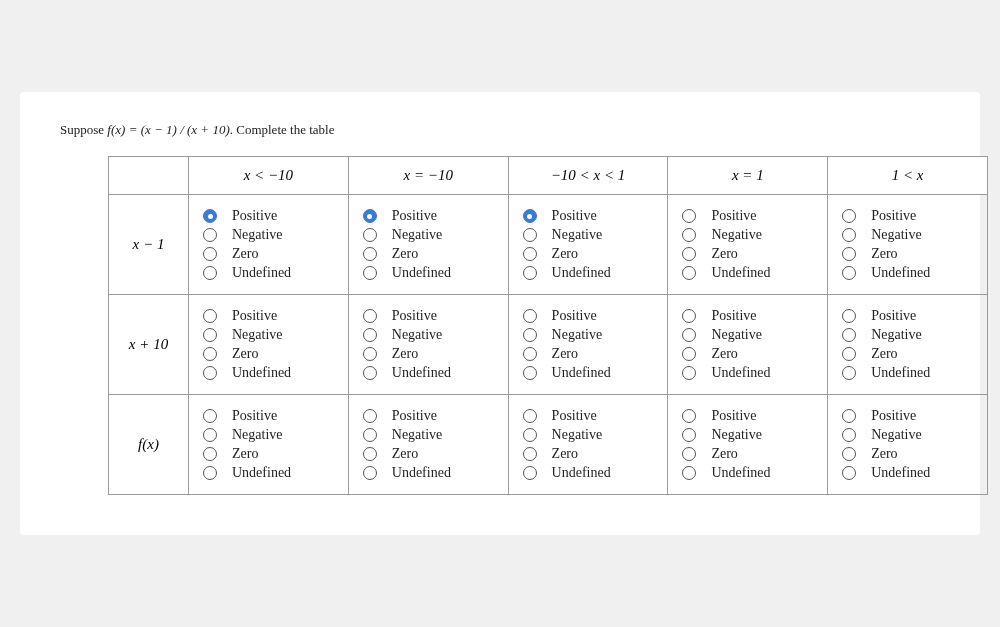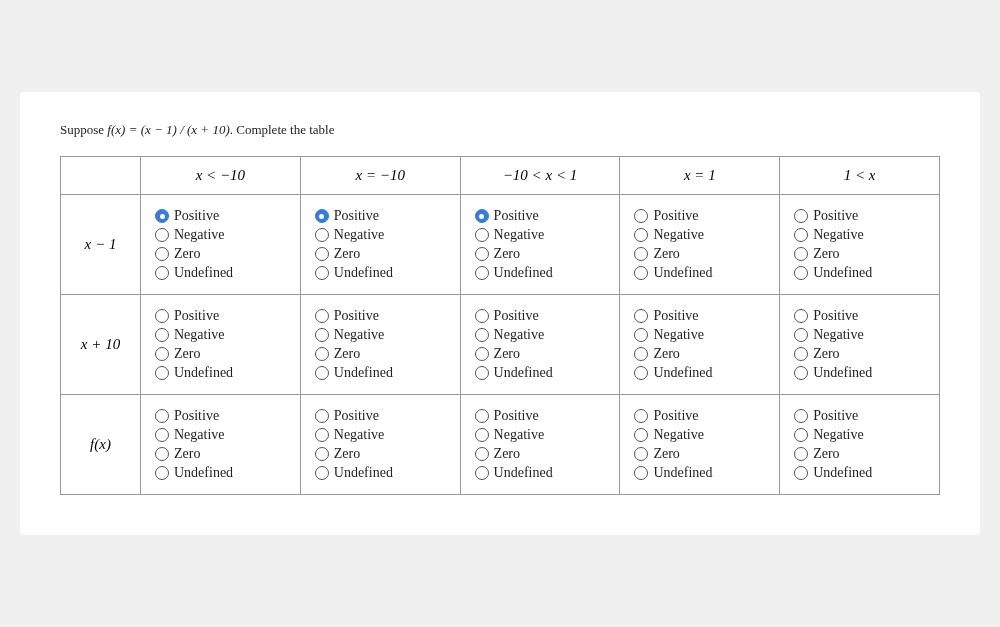--- a/index.html
+++ b/index.html
@@ -22,20 +22,21 @@
       font-size: 13px;
       margin-bottom: 18px;
       color: #222;
     }
     .heading .formula {
       font-style: italic;
     }
     table {
       border-collapse: collapse;
       width: 100%;
+      margin-left: 48px;
     }
     th, td {
       border: 1.5px solid #999;
       text-align: center;
       padding: 8px 2px;
       font-size: 14px;
     }
     th {
       font-style: italic;
       font-weight: normal;
@@ -52,21 +53,21 @@
     }
     .options-cell {
       text-align: left;
       vertical-align: middle;
       padding: 10px 14px;
     }
     .option-row {
       display: flex;
       align-items: center;
       margin: 3px 0;
-      gap: 5px;
+      gap: 15px;
       font-size: 14px;
       color: #222;
     }
     .radio-circle {
       width: 14px;
       height: 14px;
       border-radius: 50%;
       border: 1.5px solid #555;
       display: inline-flex;
       align-items: center;

